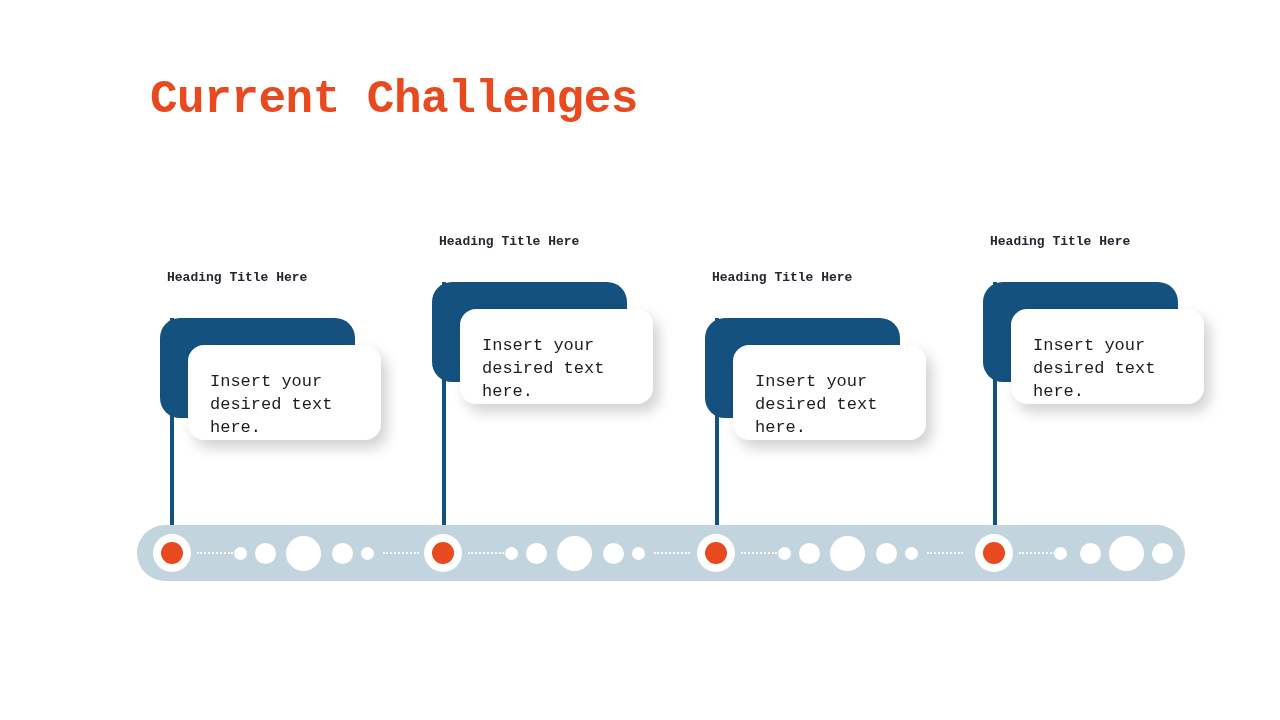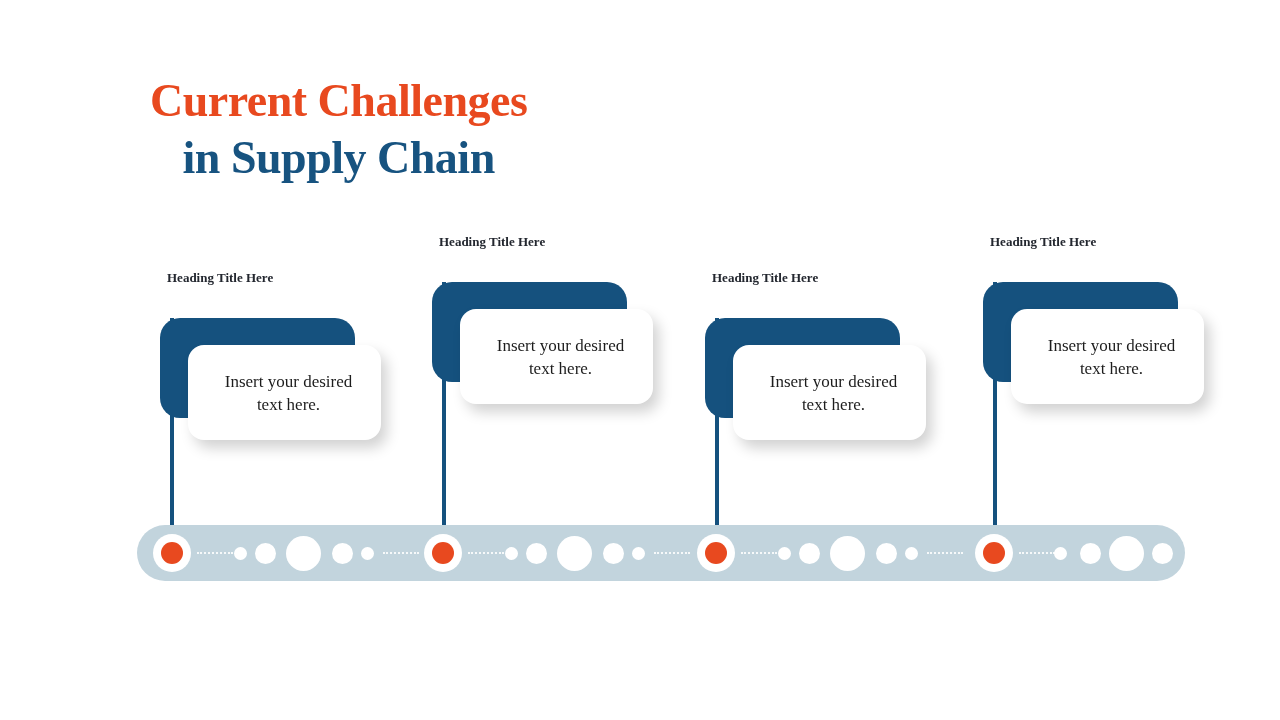--- a/index.html
+++ b/index.html
@@ -1,19 +1,18 @@
 <!DOCTYPE html>
 <html><head>
 <meta charset="utf-8">
 <style>
   html,body{margin:0;padding:0;background:#fff;}
   .slide{
     position:relative;width:1280px;height:720px;background:#fff;overflow:hidden;
-    font-family:Liberation Serif, serif;
-    text-align:center;
+    font-family:Liberation Mono, monospace;
     --orange:#E8491F;--blue:#175380;--box-blue:#15517E;--bar:#C2D4DD;
     --heading:#23272F;--body:#1D1D1D;
   }
   .title{position:absolute;left:150px;top:72px;font-weight:bold;font-size:46px;line-height:57px;letter-spacing:-0.5px;}
   .title .l1{color:var(--orange);}
   .title .l2{color:var(--blue);}
 
   .item{position:absolute;width:260px;}
   .item.low{top:270px;}
   .item.high{top:234px;}
@@ -35,21 +34,20 @@
   .tl-circle{position:absolute;background:#fff;border-radius:50%;}
   .tl-dotted{position:absolute;top:27px;height:0;border-top:2px dotted rgba(255,255,255,0.85);}
 </style>
 </head>
 <body>
 
 <div class="slide" style="--orange: #E8491F; --blue: #175380; --box-blue: #15517E; --bar: #C2D4DD; --heading: #23272F; --body: #1D1D1D;">
 
   <div class="title">
     <div class="l1">Current Challenges</div>
-    <div class="l2">in Supply Chain</div>
   </div>
 
   <div class="item item1 low">
     <div class="connector"></div>
     <div class="heading">Heading Title Here</div>
     <div class="bluebox"></div>
     <div class="card">Insert your desired text here.</div>
   </div>
 
   <div class="item item2 high">

